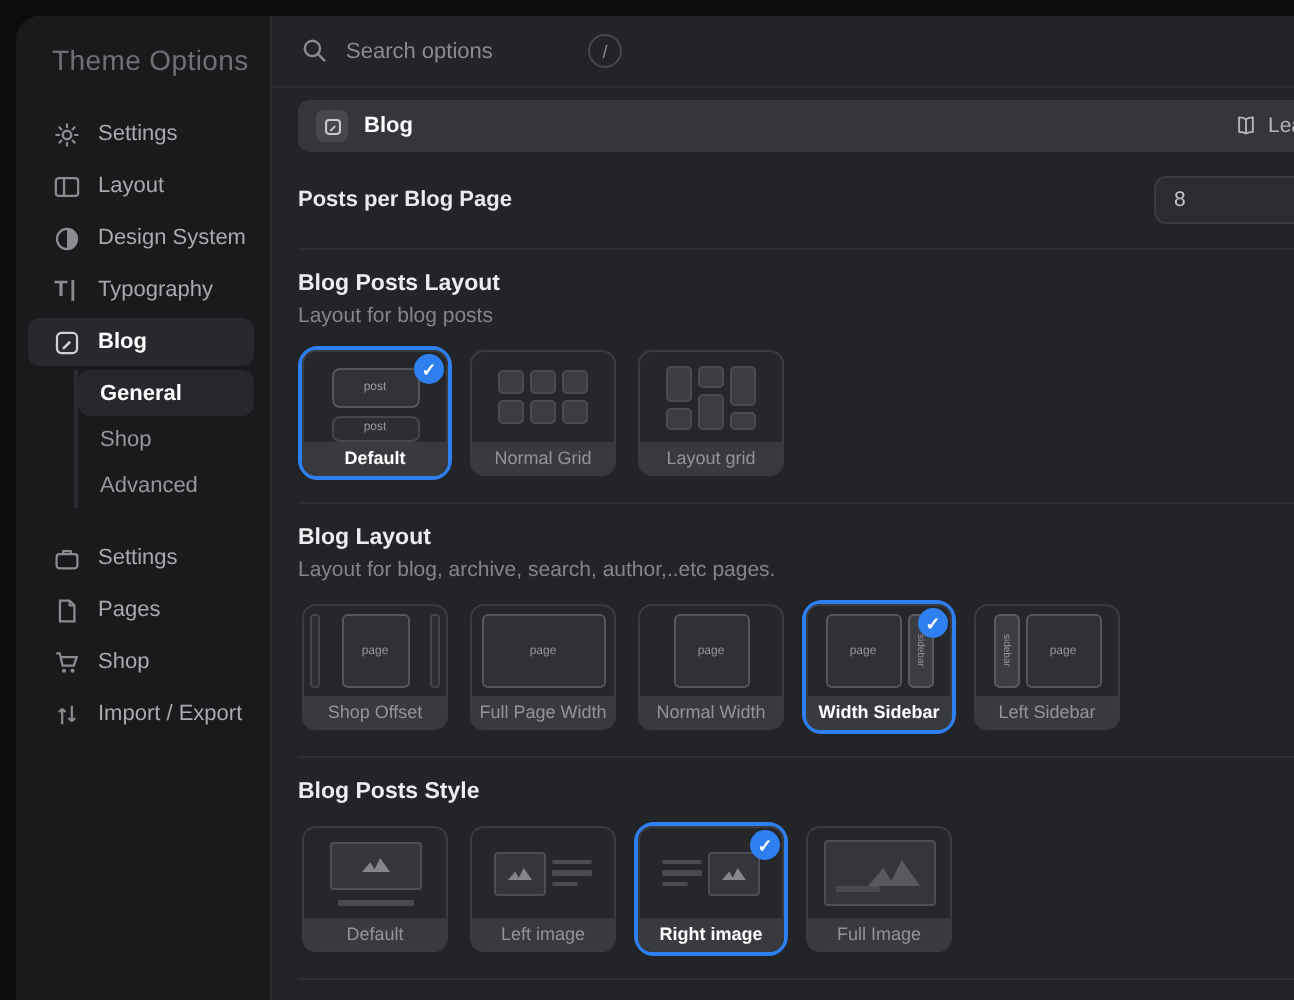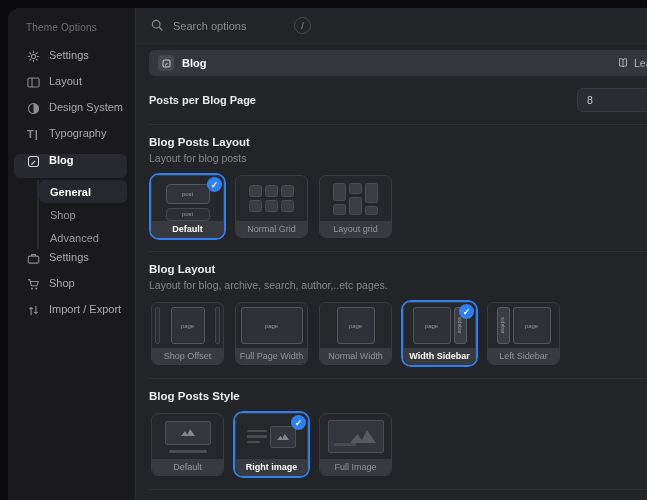--- a/index.html
+++ b/index.html
@@ -6,29 +6,29 @@
   html,body { width:647px; height:500px; }
   body { font-family:"Liberation Sans", sans-serif; background:#0b0b0d; overflow:hidden; }
 
   .screen { position:relative; width:647px; height:500px; overflow:hidden; }
   .panel { position:absolute; left:8px; top:8px; width:660px; height:520px;
            background:#232428; border-top-left-radius:12px; display:flex; }
 
   
   .sidebar { flex:0 0 127px; width:127px; background:#1a1a1d; border-top-left-radius:12px;
              padding-top:12px; overflow:hidden; }
-  .sb-title { color:#6f7074; font-size:10px; padding:2px 0 16px 18px; letter-spacing:.2px; }
-  .sb-item { display:flex; align-items:flex-start; gap:9px; height:26px; padding-left:18px;
+  .sb-title { color:#6f7074; font-size:14px; padding:2px 0 16px 18px; letter-spacing:.2px; }
+  .sb-item { display:flex; align-items:center; gap:9px; height:26px; padding-left:18px;
              color:#a9aaae; font-size:11px; cursor:pointer; }
   .sb-item .icn { width:14px; height:14px; display:flex; align-items:center; justify-content:center;
                   color:#8b8c90; flex:0 0 14px; }
   .sb-item.active { background:#28292e; border-radius:6px; margin:1px 8px 1px 6px;
                     padding-left:12px; height:24px; color:#ffffff; font-weight:bold; }
   .sb-item.active .icn { color:#d0d1d5; }
-  .sb-sub { margin:2px 8px 2px 29px; border-left:2px solid #2a2b30; }
+  .sb-sub { margin:2px 8px 12px 29px; border-left:2px solid #2a2b30; }
   .sb-subitem { height:23px; display:flex; align-items:center; padding-left:11px;
                 font-size:11px; color:#97989c; cursor:pointer; }
   .sb-subitem.active { background:#27282d; border-radius:6px; color:#ffffff; font-weight:bold; }
   .typ-glyph { font-size:11px; font-weight:bold; color:#8b8c90; letter-spacing:1px; }
 
   
   .main { flex:1; position:relative; border-left:1px solid #2c2d31; }
   .searchbar { height:36px; display:flex; align-items:center; gap:9px; padding-left:15px;
                border-bottom:1px solid #2c2d31; }
   .searchbar svg { color:#8a8b8f; }
@@ -169,20 +169,29 @@
       <div class="sb-item">
         <span class="icn">
           <svg width="13" height="13" viewBox="0 0 14 14">
               <rect x="1.4" y="4.4" width="11.2" height="7.6" rx="1.6" stroke="currentColor" fill="none" stroke-width="1.2"></rect>
               <path d="M5 4.4V2.8h4v1.6" stroke="currentColor" fill="none" stroke-width="1.2"></path>
             </svg>
         </span>
         <span>Settings</span>
       </div>
 
+      <div class="sb-item">
+        <span class="icn">
+          <svg width="13" height="13" viewBox="0 0 14 14">
+              <path d="M3.2 1.4h5.2l2.6 2.6v8.6H3.2z" stroke="currentColor" fill="none" stroke-width="1.2"></path>
+              <path d="M8.4 1.4V4h2.6" stroke="currentColor" fill="none" stroke-width="1.1"></path>
+            </svg>
+        </span>
+        <span>Pages</span>
+      </div>
 
       <div class="sb-item">
         <span class="icn">
           <svg width="13" height="13" viewBox="0 0 14 14">
               <path d="M1.2 1.8h1.9l1.5 6.6h6.1l1.5-4.6H3.7" stroke="currentColor" fill="none" stroke-width="1.2"></path>
               <circle cx="5.4" cy="11.2" r="1.1" fill="currentColor"></circle>
               <circle cx="10" cy="11.2" r="1.1" fill="currentColor"></circle>
             </svg>
         </span>
         <span>Shop</span>
@@ -386,20 +395,38 @@
                         <polygon points="8,10 13,0 20,10"></polygon>
                       </svg>
                   </div>
                   <div class="txtbar" style="width:38px;height:3px;margin-top:5px"></div>
                 </div>
                 <div class="card-label">Default</div>
               </div>
             </div>
 
 
+            <div class="card">
+              <div class="inner">
+                <div class="thumb thumb-row">
+                  <div class="img-box" style="width:26px;height:22px">
+                    <svg class="mtn" width="12" height="6" viewBox="0 0 20 10">
+                        <polygon points="0,10 6,3 10,10"></polygon>
+                        <polygon points="8,10 13,0 20,10"></polygon>
+                      </svg>
+                  </div>
+                  <div class="bars">
+                    <div class="txtbar" style="width:20px;height:2.5px"></div>
+                    <div class="txtbar" style="width:20px;height:2.5px"></div>
+                    <div class="txtbar" style="width:13px;height:2.5px"></div>
+                  </div>
+                </div>
+                <div class="card-label">Left image</div>
+              </div>
+            </div>
 
             <div class="card selected">
               <div class="inner">
                 <div class="thumb thumb-row">
                   <div class="bars">
                     <div class="txtbar" style="width:20px;height:2.5px"></div>
                     <div class="txtbar" style="width:20px;height:2.5px"></div>
                     <div class="txtbar" style="width:13px;height:2.5px"></div>
                   </div>
                   <div class="img-box" style="width:26px;height:22px">

